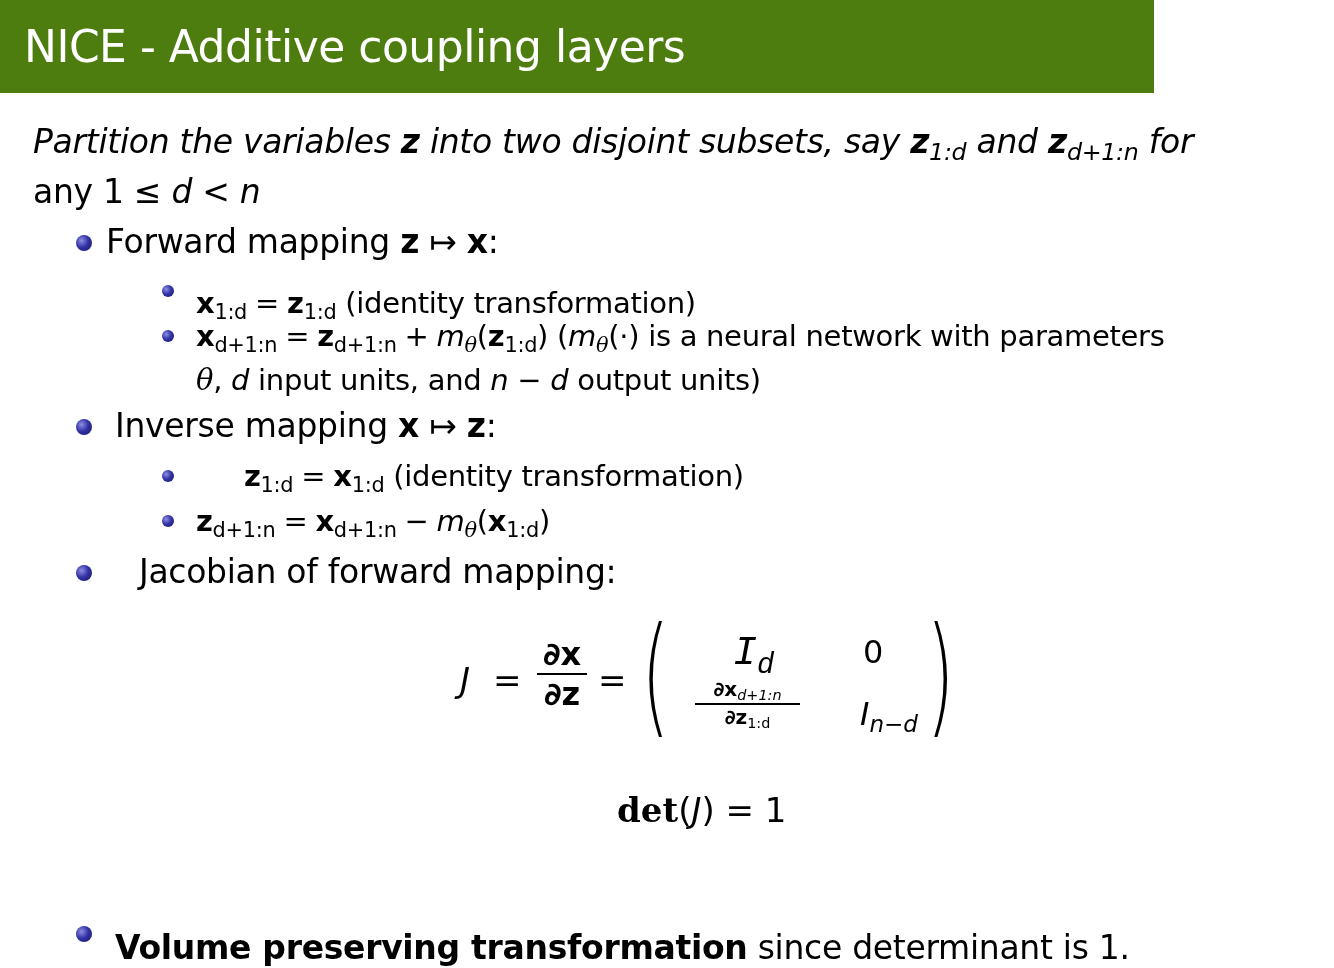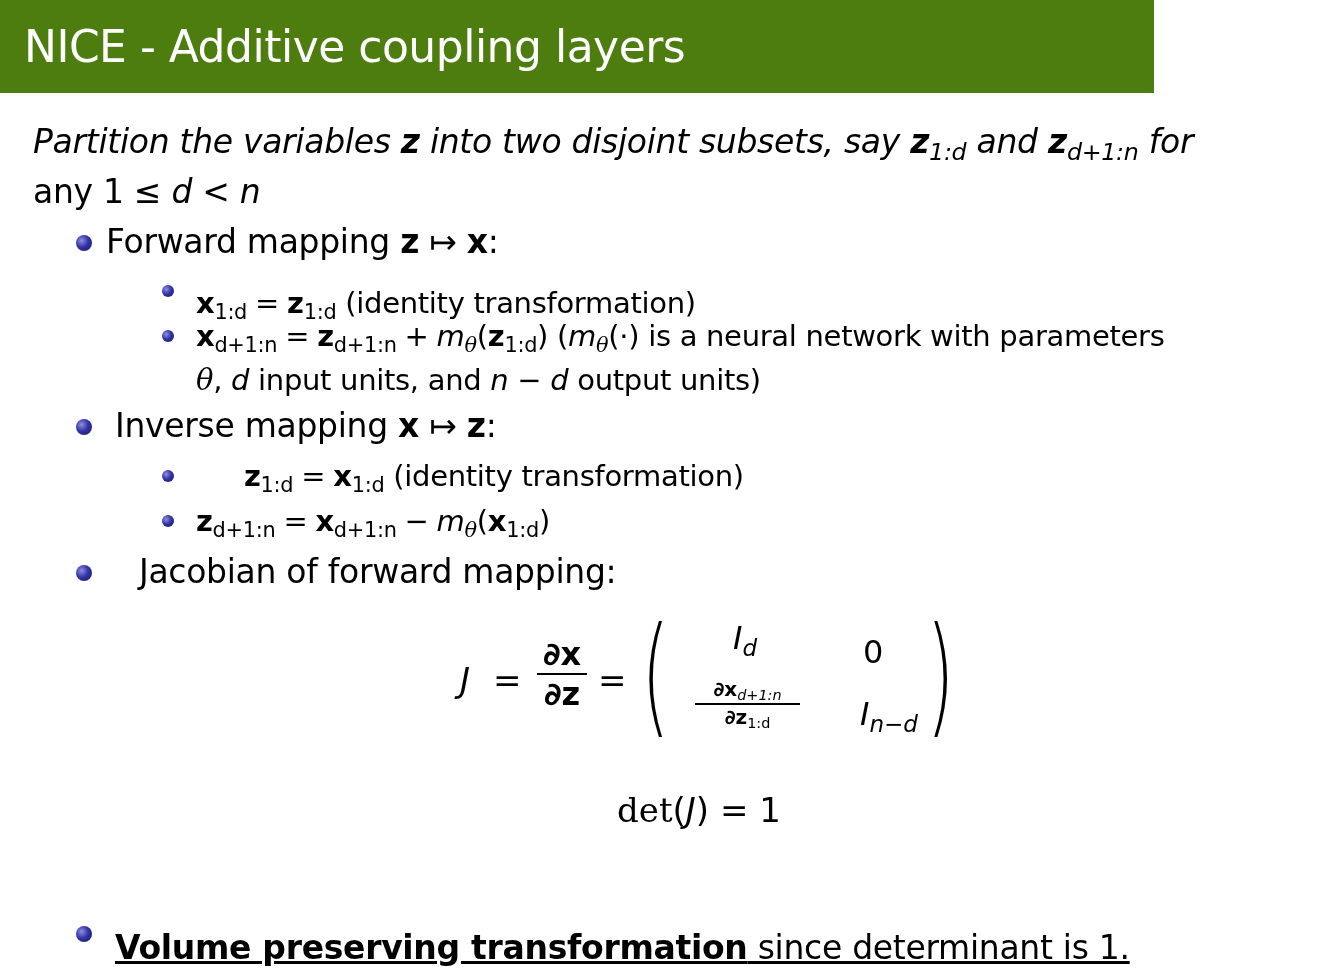--- a/index.html
+++ b/index.html
@@ -15,21 +15,21 @@
   .header .title {
     position: absolute; left: 24px; top: 18px; font-size: 44px; color: #fff;
     letter-spacing: -0.5px; line-height: 58px;
   }
   .line { position: absolute; white-space: nowrap; font-size: 33px; line-height: 40px; letter-spacing: -0.3px; }
   .sub { font-size: 29px; }
   b, .bf { font-weight: bold; }
   .it { font-style: italic; font-family: "DejaVu Serif", "Liberation Serif", serif; }
   .mi { font-style: italic; }
   .s { font-size: 0.72em; vertical-align: -0.3em; }
-  .serif { font-family: "DejaVu Serif", "Liberation Serif", serif; }
+  .serif { font-family: "DejaVu Serif", "Liberation Serif", serif; font-weight: bold; }
   .bullet {
     position: absolute; border-radius: 50%;
     background: radial-gradient(circle at 35% 35%, #8f8fe0 0%, #3333a8 45%, #16165a 100%);
   }
   .b1 { width: 16px; height: 16px; }
   .b2 { width: 12px; height: 12px; }
   .op { margin: 0 8px; }
   .formula { position: absolute; left: 455px; top: 615px; width: 510px; height: 135px; }
   .frac { position: absolute; text-align: center; }
   .frac .num, .frac .den { display: block; }
@@ -92,31 +92,31 @@
 <div class="formula">
   <span class="mi" style="position:absolute; left:5px; top:45px; font-size:34px;">J</span>
   <span style="position:absolute; left:38px; top:45px; font-size:34px;">=</span>
   <div class="frac" style="left:82px; top:20px; width:50px; font-size:32px;">
     <b class="num">∂x</b>
     <span class="bar"></span>
     <b class="den">∂z</b>
   </div>
   <span style="position:absolute; left:143px; top:45px; font-size:34px;">=</span>
   <span class="paren" style="left:175px; top:-5px;">(</span>
-  <span style="position:absolute; left:278px; top:4px; font-size:32px;"><span class="mi">I</span><span class="s mi">d</span></span>
+  <span style="position:absolute; left:278px; top:16px; font-size:40px;font-family:Liberation Mono, monospace;"><span class="mi">I</span><span class="s mi">d</span></span>
   <span style="position:absolute; left:408px; top:18px; font-size:32px;">0</span>
   <div class="frac" style="left:240px; top:62px; width:105px; font-size:20px;">
     <span class="num"><b>∂x</b><span class="s mi">d+1:n</span></span>
     <span class="bar" style="height:1.5px;"></span>
     <span class="den"><b>∂z</b><span class="s">1:d</span></span>
   </div>
   <span style="position:absolute; left:405px; top:80px; font-size:32px;"><span class="mi">I</span><span class="s mi">n−d</span></span>
   <span class="paren" style="left:460px; top:-5px;">)</span>
 </div>
 
 <div class="det">
   <span class="serif">det</span>(<span class="mi">J</span>) <span>= 1</span>
 </div>
 
 <div class="bullet b1" style="left:76px; top:926px;"></div>
-<div class="line" style="left:115px; top:928px;text-decoration:underline;">
+<div class="line" style="left:115px; top:928px;">
   <b>Volume preserving transformation</b><span> since determinant is 1.</span>
 </div>
 
 </body></html>

